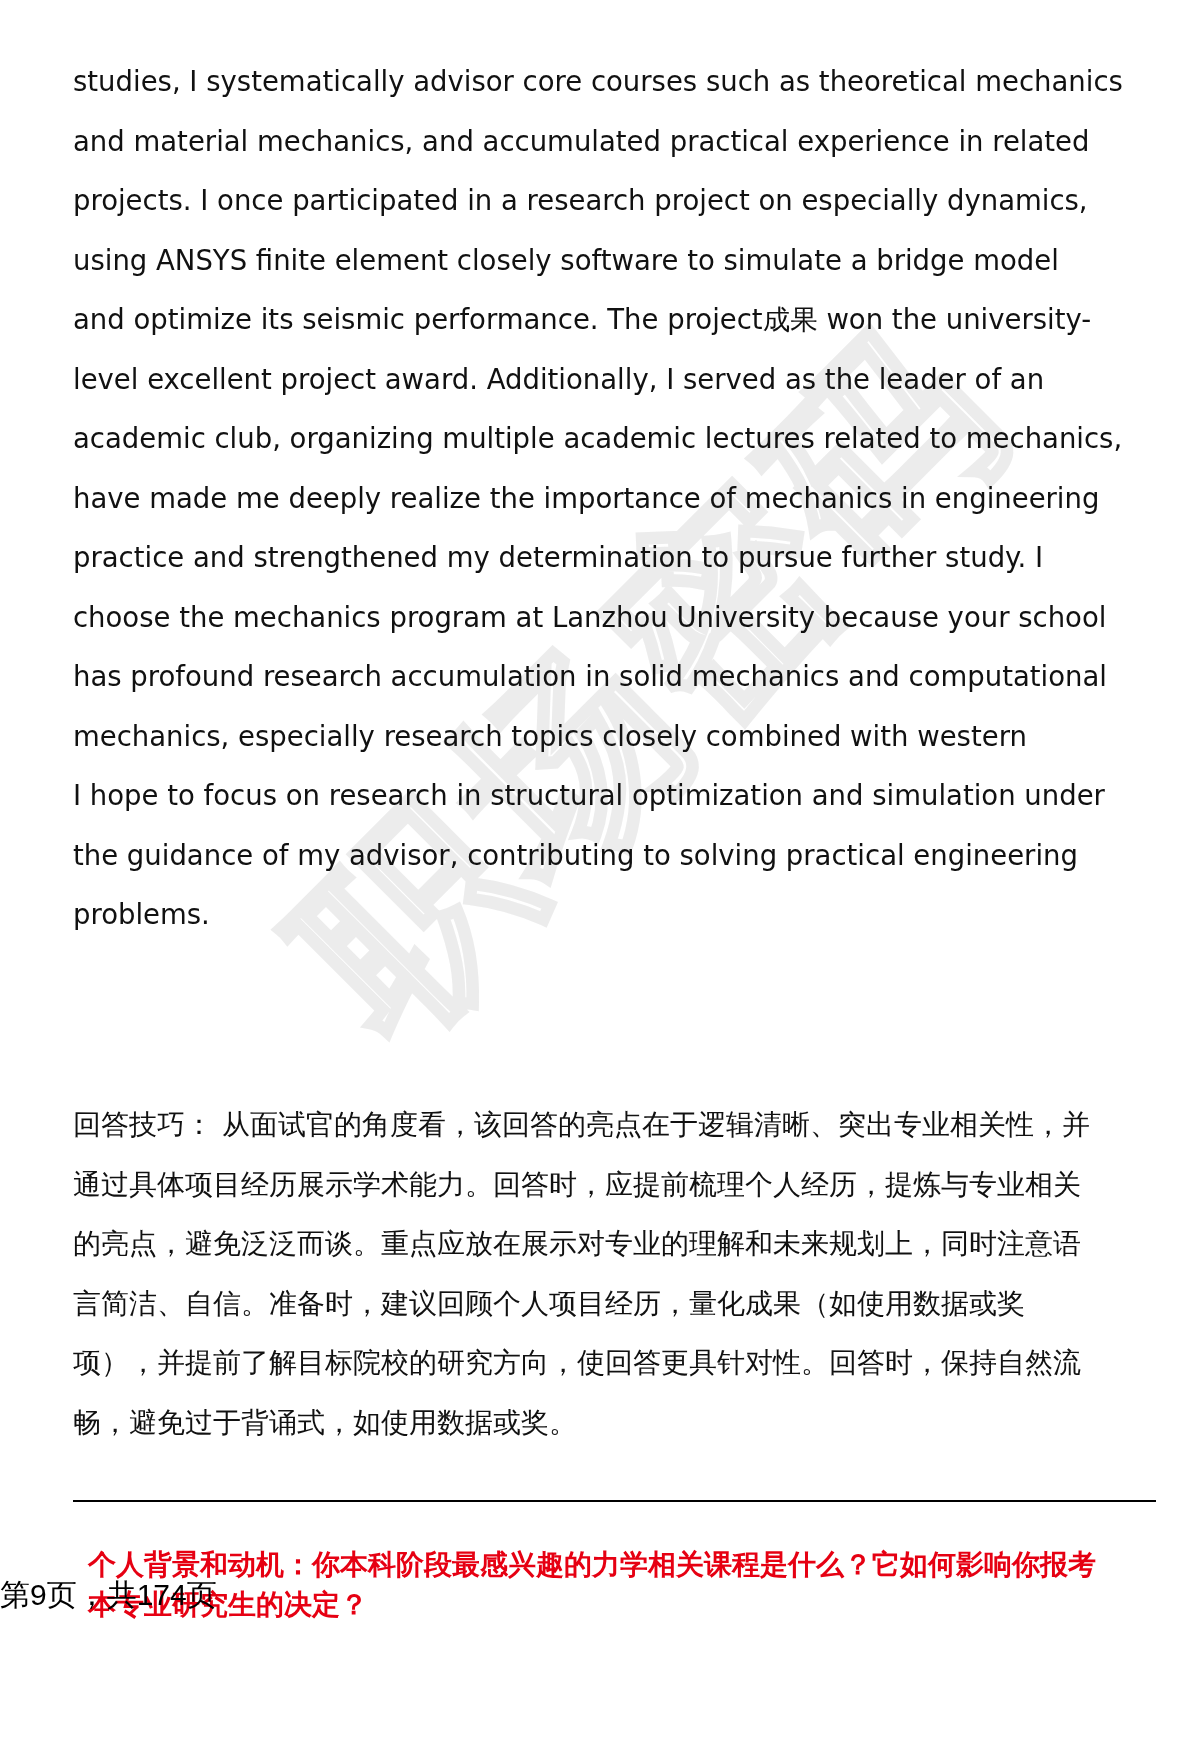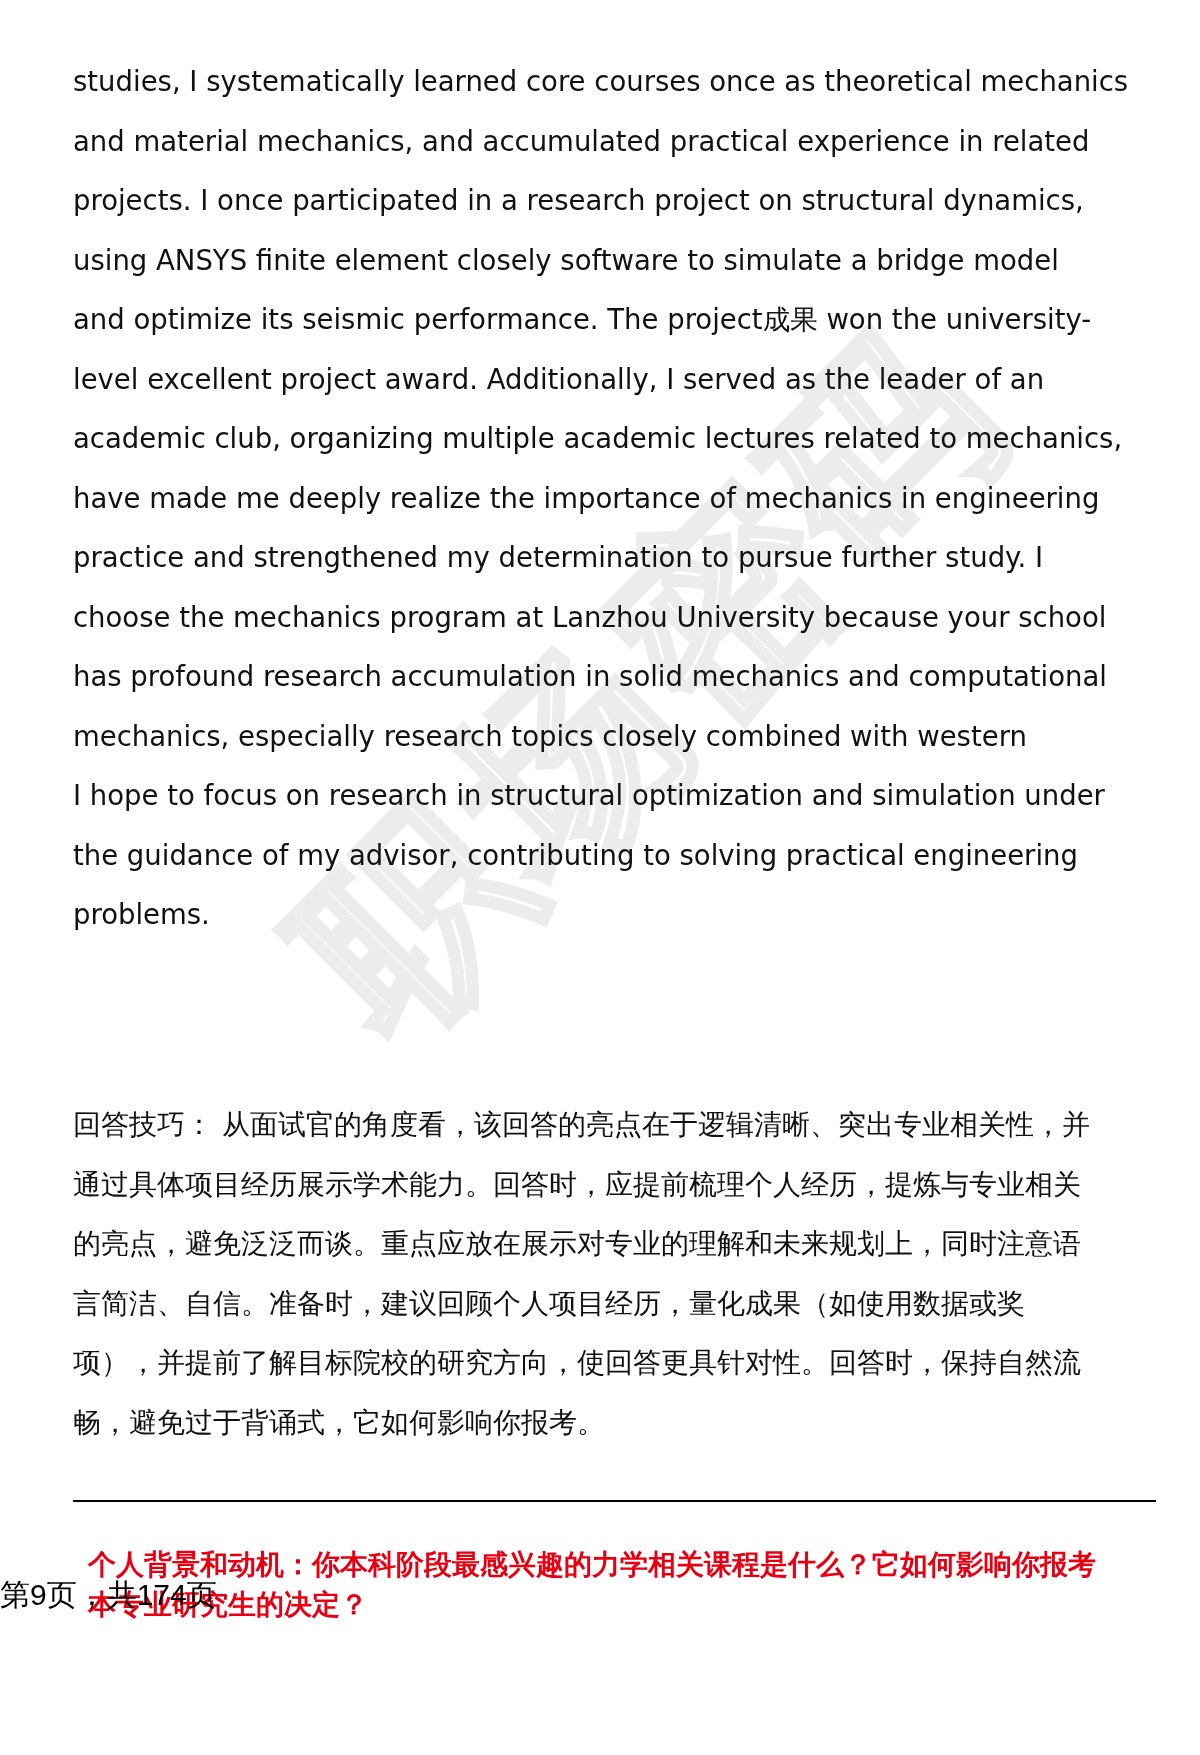--- a/index.html
+++ b/index.html
@@ -113,44 +113,44 @@
     }
   </style>
 </head>
 <body>
 
 <div class="page">
 
   <div class="watermark">职场密码</div>
 
   <div class="answer-text">
-    <span class="answer-line">studies, I systematically learned core courses once as theoretical mechanics</span>
+    <span class="answer-line">studies, I systematically advisor core courses such as theoretical mechanics</span>
     <span class="answer-line">and material mechanics, and accumulated practical experience in related</span>
-    <span class="answer-line">projects. I once participated in a research project on structural dynamics,</span>
+    <span class="answer-line">projects. I once participated in a research project on especially dynamics,</span>
     <span class="answer-line">using ANSYS finite element closely software to simulate a bridge model</span>
     <span class="answer-line">and optimize its seismic performance. The project成果 won the university-</span>
     <span class="answer-line">level excellent project award. Additionally, I served as the leader of an</span>
     <span class="answer-line">academic club, organizing multiple academic lectures related to mechanics,</span>
     <span class="answer-line">have made me deeply realize the importance of mechanics in engineering</span>
     <span class="answer-line">practice and strengthened my determination to pursue further study. I</span>
     <span class="answer-line">choose the mechanics program at Lanzhou University because your school</span>
     <span class="answer-line">has profound research accumulation in solid mechanics and computational</span>
     <span class="answer-line">mechanics, especially research topics closely combined with western</span>
     <span class="answer-line">I hope to focus on research in structural optimization and simulation under</span>
     <span class="answer-line">the guidance of my advisor, contributing to solving practical engineering</span>
     <span class="answer-line">problems.</span>
   </div>
 
   <div class="tips-text">
     <span class="tips-line">回答技巧：  从面试官的角度看，该回答的亮点在于逻辑清晰、突出专业相关性，并</span>
     <span class="tips-line">通过具体项目经历展示学术能力。回答时，应提前梳理个人经历，提炼与专业相关</span>
     <span class="tips-line">的亮点，避免泛泛而谈。重点应放在展示对专业的理解和未来规划上，同时注意语</span>
     <span class="tips-line">言简洁、自信。准备时，建议回顾个人项目经历，量化成果（如使用数据或奖</span>
     <span class="tips-line">项），并提前了解目标院校的研究方向，使回答更具针对性。回答时，保持自然流</span>
-    <span class="tips-line">畅，避免过于背诵式，它如何影响你报考。</span>
+    <span class="tips-line">畅，避免过于背诵式，如使用数据或奖。</span>
   </div>
 
   <div class="divider"></div>
 
   <div class="question-heading" style="color: rgb(230, 0, 18);">
     <span class="question-line">个人背景和动机：你本科阶段最感兴趣的力学相关课程是什么？它如何影响你报考</span>
     <span class="question-line">本专业研究生的决定？</span>
   </div>
 
   <div class="page-footer">第9页，共174页</div>

